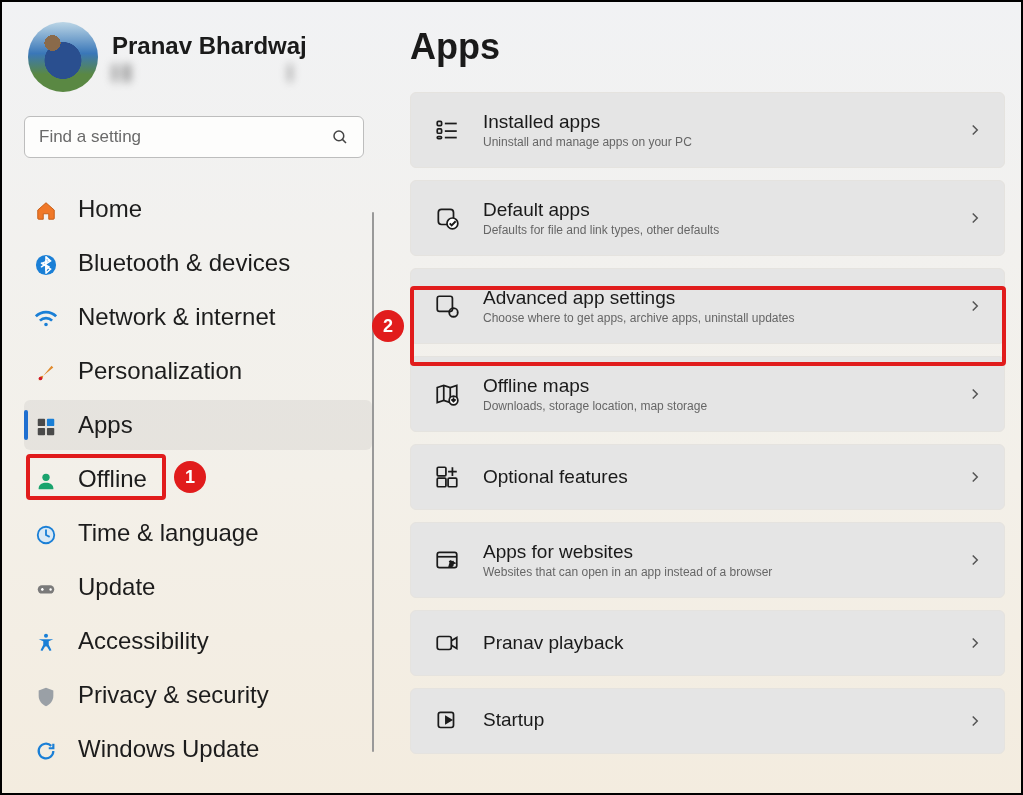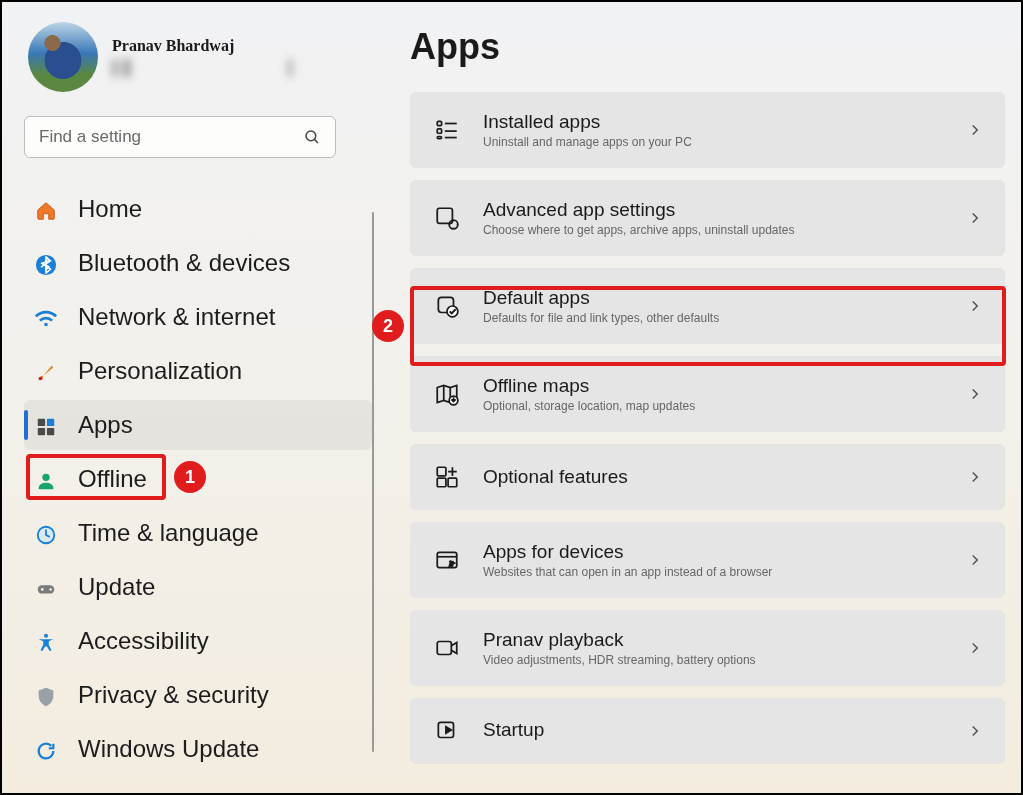--- a/index.html
+++ b/index.html
@@ -33,36 +33,36 @@
     padding-left: 4px;
   }
   .avatar {
     width: 70px; height: 70px; border-radius: 50%;
     background: radial-gradient(circle at 35% 30%, #8a6a4a 0 12%, transparent 12%),
                 radial-gradient(circle at 50% 55%, #2a4f8f 0 35%, transparent 36%),
                 linear-gradient(180deg,#bcd6e6 0%,#3a77b8 45%,#5a8843 75%);
     flex-shrink: 0;
   }
   .profile-text { display:flex; flex-direction:column; }
-  .profile-name { font-size: 16px; font-weight: 600; color:#1a1a1a;font-family:Liberation Serif, serif; }
+  .profile-name { font-size: 24px; font-weight: 600; color:#1a1a1a; }
   .profile-email {
     width: 220px; height: 18px; margin-top:4px;
     filter: blur(4px);
     background: linear-gradient(90deg,#555 0 2%,transparent 3% 5%,#555 5% 8%,transparent 9% 80%,#555 80% 82%,transparent 82%);
     opacity:.55;
   }
 
   .search-wrap {
     display:flex; align-items:center;
     background:#fdfdfc;
     border:1px solid #bdbdbd;
     border-radius:6px;
     padding: 10px 14px;
     margin-bottom: 26px;
-    width: 312px;
+    width: 340px;
   }
   .search-wrap input {
     flex:1; border:0; outline:0; font-size:17px; background:transparent;
     color:#555;
   }
   .search-wrap input::placeholder { color:#6a6a6a; }
   .search-icon { width:18px; height:18px; color:#444; }
 
   .nav { display:flex; flex-direction:column; gap:4px; position:relative; }
   .nav-item {
@@ -308,63 +308,63 @@
           <div class="card-sub">Uninstall and manage apps on your PC</div>
         </div>
         <svg class="chevron" viewBox="0 0 24 24" fill="none" stroke="currentColor" stroke-width="2">
             <polyline points="9 6 15 12 9 18"></polyline>
           </svg>
       </div>
 
       <div class="card">
         <span class="card-icon">
           <svg viewBox="0 0 24 24" fill="none" stroke="#1b1b1b" stroke-width="1.6">
+              <rect x="4" y="4" width="14" height="14" rx="3"></rect>
+              <circle cx="17" cy="17" r="5" fill="#fff"></circle>
+              <path d="M14.5 17l1.8 1.8L20 15" stroke-width="1.8"></path>
+            </svg>
+        </span>
+        <div class="card-text">
+          <div class="card-title">Default apps</div>
+          <div class="card-sub">Defaults for file and link types, other defaults</div>
+        </div>
+        <svg class="chevron" viewBox="0 0 24 24" fill="none" stroke="currentColor" stroke-width="2">
+            <polyline points="9 6 15 12 9 18"></polyline>
+          </svg>
+      </div>
+
+      <div class="card">
+        <span class="card-icon">
+          <svg viewBox="0 0 24 24" fill="none" stroke="#1b1b1b" stroke-width="1.6">
               <rect x="3" y="3" width="14" height="14" rx="2"></rect>
               <circle cx="18" cy="18" r="4"></circle>
               <path d="M18 15v-1M18 22v-1M15 18h-1M22 18h-1"></path>
             </svg>
         </span>
         <div class="card-text">
           <div class="card-title">Advanced app settings</div>
           <div class="card-sub">Choose where to get apps, archive apps, uninstall updates</div>
-        </div>
-        <svg class="chevron" viewBox="0 0 24 24" fill="none" stroke="currentColor" stroke-width="2">
-            <polyline points="9 6 15 12 9 18"></polyline>
-          </svg>
-      </div>
-
-      <div class="card">
-        <span class="card-icon">
-          <svg viewBox="0 0 24 24" fill="none" stroke="#1b1b1b" stroke-width="1.6">
-              <rect x="4" y="4" width="14" height="14" rx="3"></rect>
-              <circle cx="17" cy="17" r="5" fill="#fff"></circle>
-              <path d="M14.5 17l1.8 1.8L20 15" stroke-width="1.8"></path>
-            </svg>
-        </span>
-        <div class="card-text">
-          <div class="card-title">Default apps</div>
-          <div class="card-sub">Defaults for file and link types, other defaults</div>
         </div>
         <svg class="chevron" viewBox="0 0 24 24" fill="none" stroke="currentColor" stroke-width="2">
             <polyline points="9 6 15 12 9 18"></polyline>
           </svg>
       </div>
 
       <div class="card">
         <span class="card-icon">
           <svg viewBox="0 0 24 24" fill="none" stroke="#1b1b1b" stroke-width="1.6">
               <path d="M3 6l6-2 6 2 6-2v14l-6 2-6-2-6 2V6Z"></path>
               <path d="M9 4v14M15 6v14"></path>
               <circle cx="18" cy="18" r="4" fill="#fff"></circle>
               <path d="M18 15v4M16 17l2 2 2-2"></path>
             </svg>
         </span>
         <div class="card-text">
           <div class="card-title">Offline maps</div>
-          <div class="card-sub">Optional, storage location, map updates</div>
+          <div class="card-sub">Downloads, storage location, map storage</div>
         </div>
         <svg class="chevron" viewBox="0 0 24 24" fill="none" stroke="currentColor" stroke-width="2">
             <polyline points="9 6 15 12 9 18"></polyline>
           </svg>
       </div>
 
       <div class="card">
         <span class="card-icon">
           <svg viewBox="0 0 24 24" fill="none" stroke="#1b1b1b" stroke-width="1.6">
               <rect x="3" y="3" width="8" height="8" rx="1"></rect>
@@ -384,38 +384,37 @@
       <div class="card">
         <span class="card-icon">
           <svg viewBox="0 0 24 24" fill="none" stroke="#1b1b1b" stroke-width="1.6">
               <rect x="3" y="5" width="18" height="14" rx="2"></rect>
               <path d="M3 9h18"></path>
               <path d="M14 13l4 4M18 13l-4 4" stroke-width="1.2"></path>
               <path d="M13 19l2-7 6 3-3 1-1 3-2-0" fill="#1b1b1b" stroke="none"></path>
             </svg>
         </span>
         <div class="card-text">
-          <div class="card-title">Apps for devices</div>
+          <div class="card-title">Apps for websites</div>
           <div class="card-sub">Websites that can open in an app instead of a browser</div>
         </div>
         <svg class="chevron" viewBox="0 0 24 24" fill="none" stroke="currentColor" stroke-width="2">
             <polyline points="9 6 15 12 9 18"></polyline>
           </svg>
       </div>
 
       <div class="card">
         <span class="card-icon">
           <svg viewBox="0 0 24 24" fill="none" stroke="#1b1b1b" stroke-width="1.6">
               <rect x="3" y="6" width="13" height="12" rx="2"></rect>
               <path d="M16 10l5-3v10l-5-3"></path>
             </svg>
         </span>
         <div class="card-text">
           <div class="card-title">Pranav playback</div>
-          <div class="card-sub">Video adjustments, HDR streaming, battery options</div>
         </div>
         <svg class="chevron" viewBox="0 0 24 24" fill="none" stroke="currentColor" stroke-width="2">
             <polyline points="9 6 15 12 9 18"></polyline>
           </svg>
       </div>
 
       <div class="card">
         <span class="card-icon">
           <svg viewBox="0 0 24 24" fill="none" stroke="#1b1b1b" stroke-width="1.6">
               <rect x="4" y="4" width="14" height="14" rx="2"></rect>

